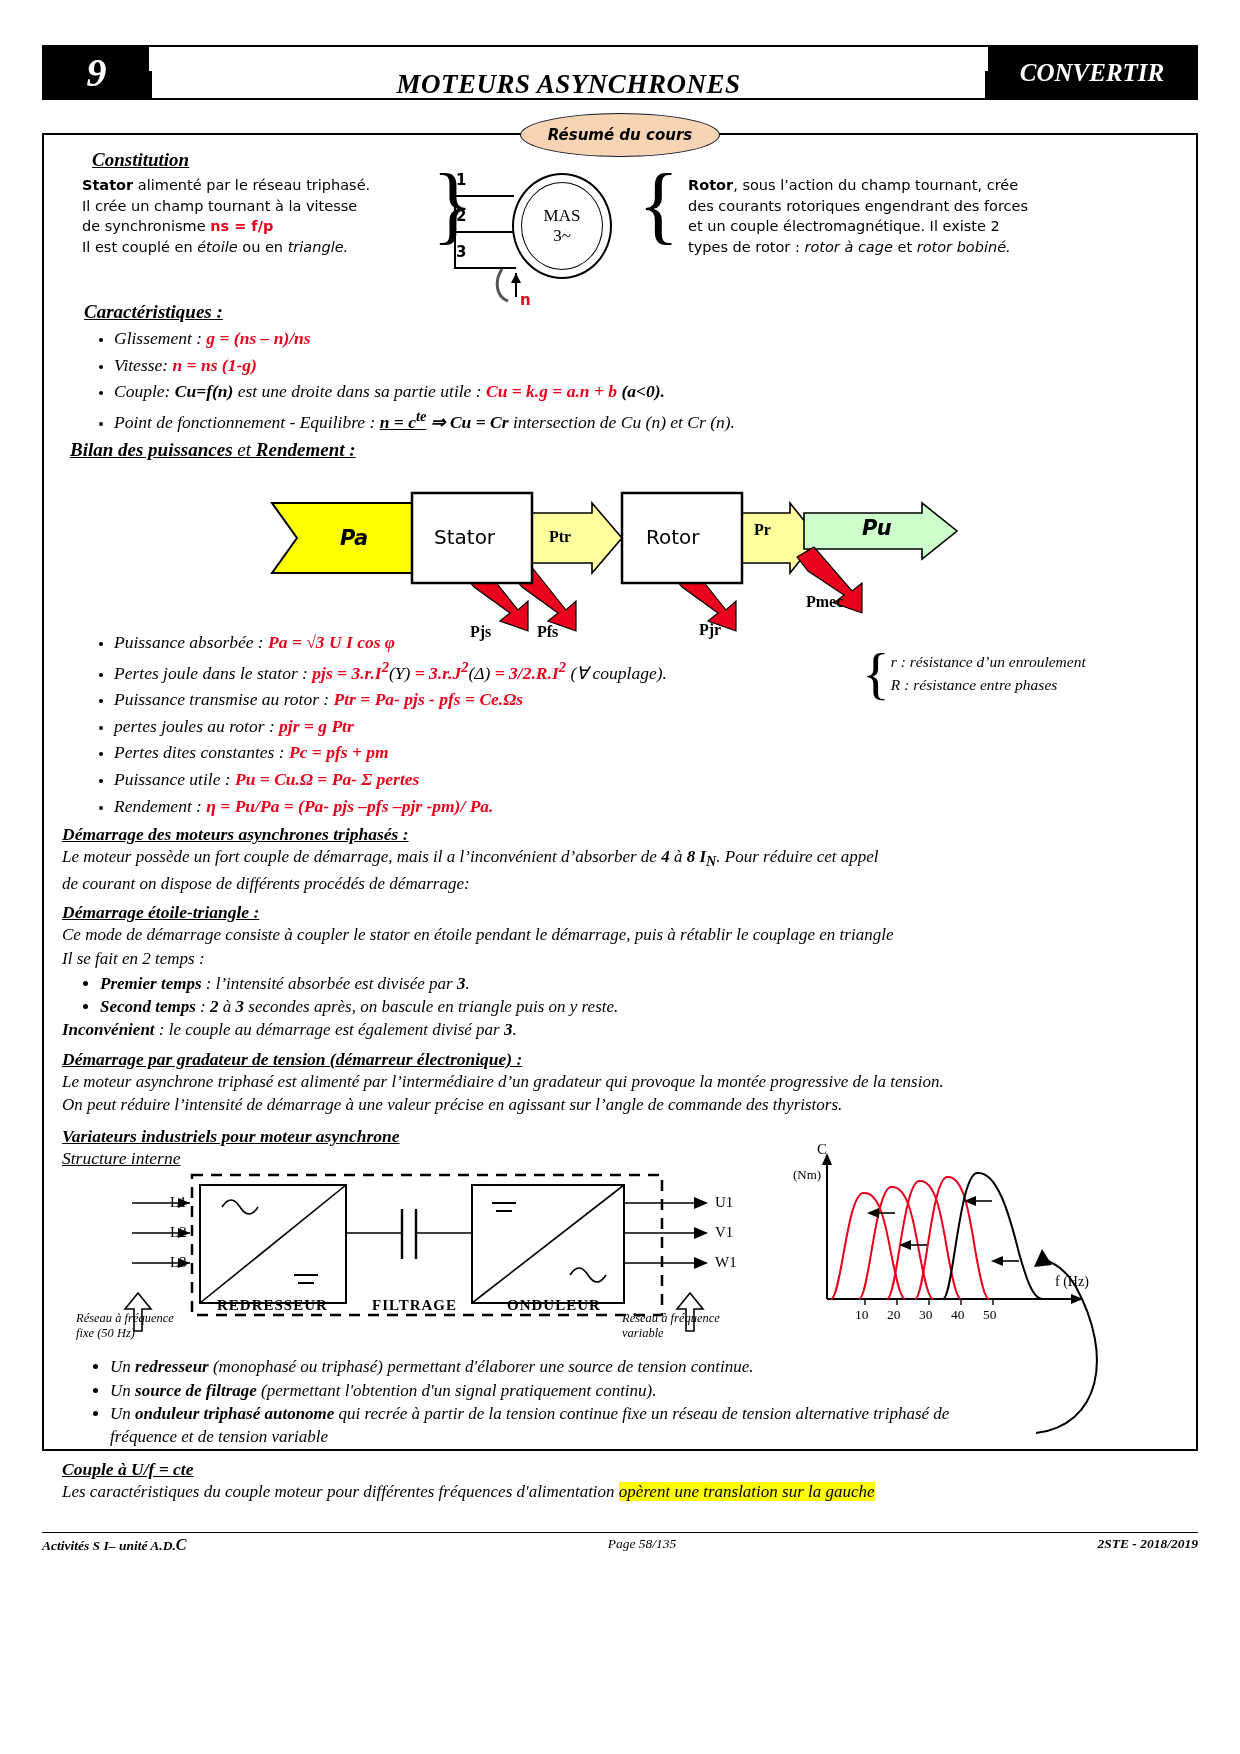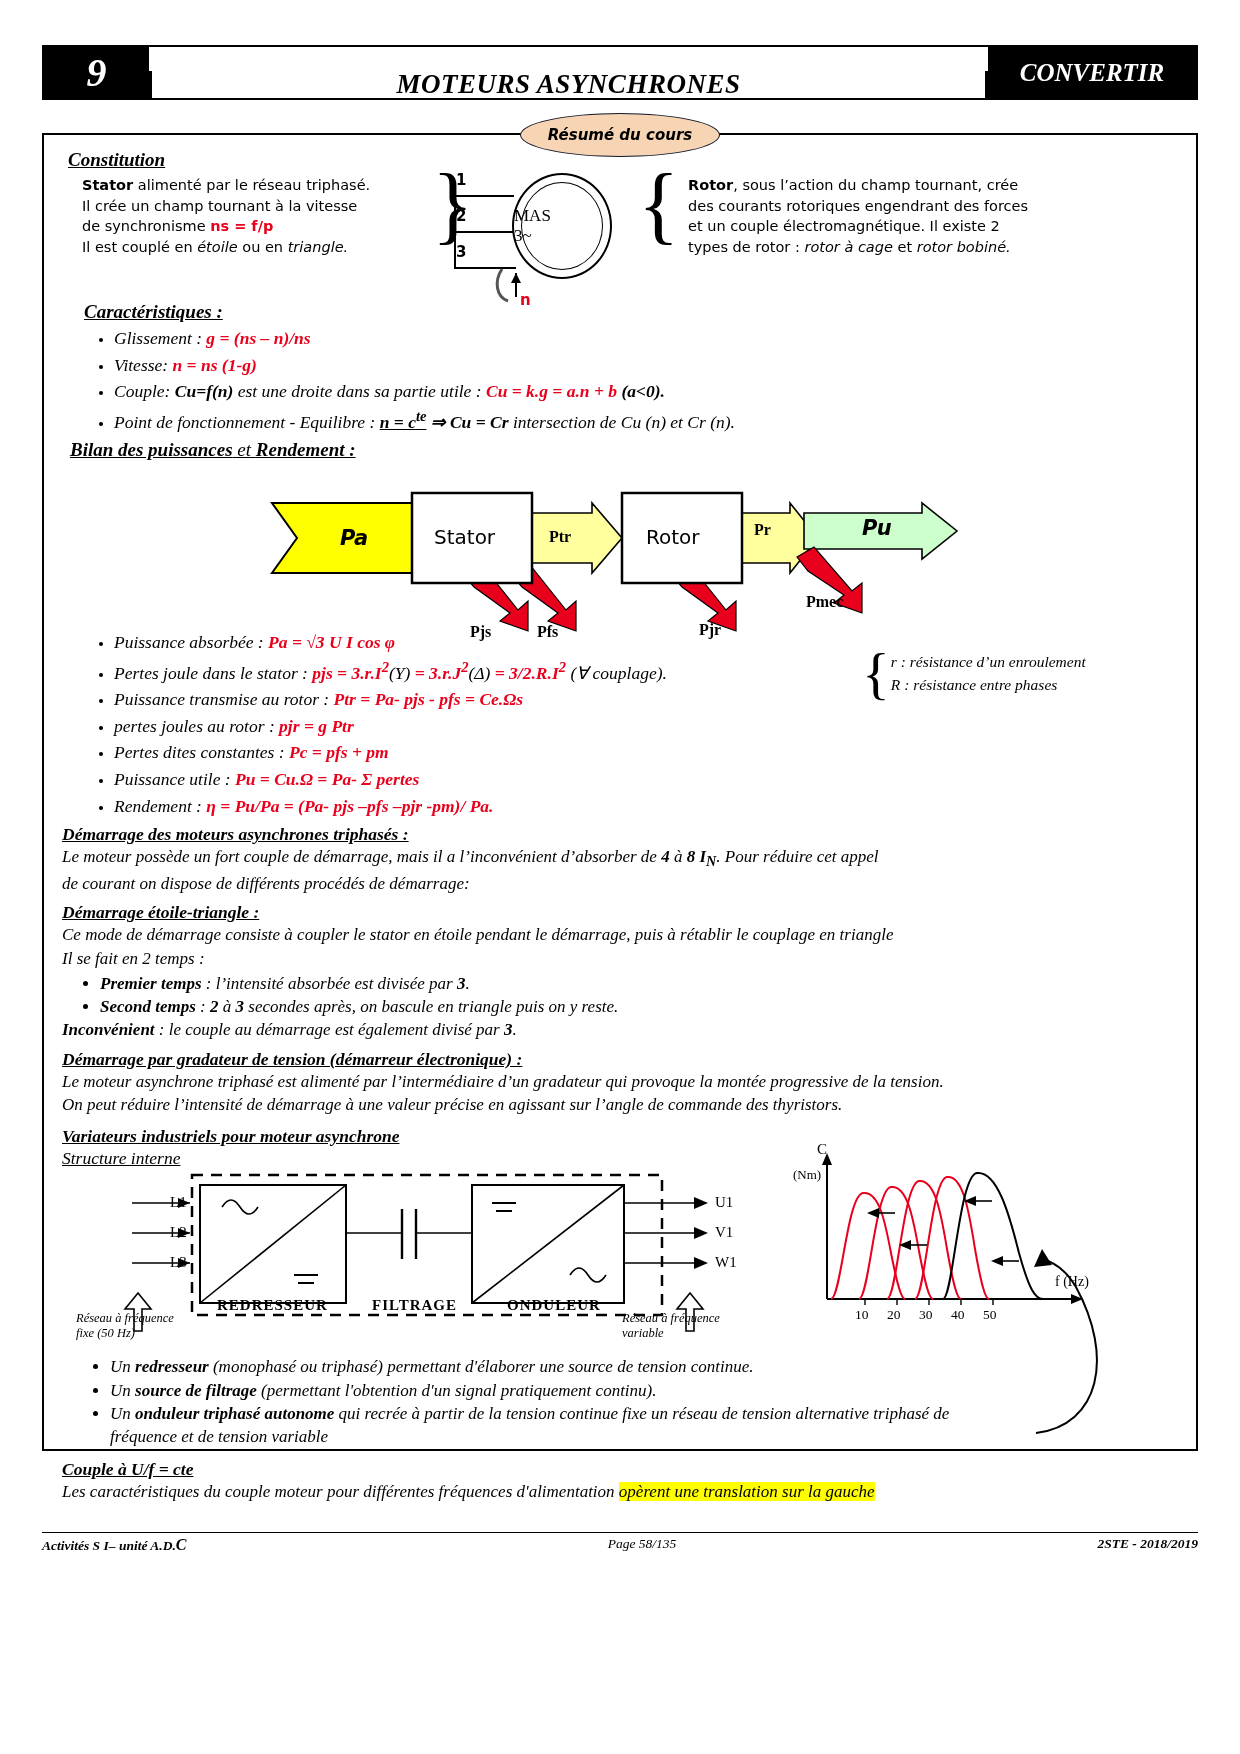--- a/index.html
+++ b/index.html
@@ -68,21 +68,21 @@
   .redb { color:#e8001c; font-weight:bold; }
   
   .consti { display:flex; align-items:flex-start; margin-top:4px; position:relative; height:120px; }
   .consti-left { width:380px; padding-left:20px; }
   .consti-mid  { width:240px; position:relative; }
   .consti-right{ width:440px; padding-left:6px; }
   .brace { font-size:86px; line-height:0.6; font-family:"Liberation Serif",serif; }
   .mas-circle {
     position:absolute; left:70px; top:-2px;
     width:100px; height:106px; border:2px solid #000; border-radius:50%;
-    display:flex; flex-direction:column; align-items:flex-start; justify-content:center;
+    display:flex; flex-direction:column; align-items:center; justify-content:center;
     font-family:"Liberation Serif", serif; font-size:17px;
   }
   .mas-circle .inner {
     position:absolute; left:7px; top:7px; right:7px; bottom:7px;
     border:1.5px solid #000; border-radius:50%;
   }
   .mas-circle span { position:relative; z-index:2; }
   .term { position:absolute; font-family:"DejaVu Sans",sans-serif; font-weight:bold; font-size:15px; }
   .lead { position:absolute; height:1.5px; background:#000; }
   
@@ -126,21 +126,21 @@
 
   <div class="banner">
     <div class="banner-num">9</div>
     <div class="banner-title">MOTEURS ASYNCHRONES</div>
     <div class="banner-right">CONVERTIR</div>
   </div>
 
   <div class="body-box">
     <div class="resume-pill">Résumé du cours</div>
 
-    <h2 class="sec" style="margin-left:6px;font-family:Liberation Serif, serif;">Constitution</h2>
+    <h2 class="sec" style="margin-left:30px;font-family:Liberation Serif, serif;">Constitution</h2>
 
     <div class="consti">
       <div class="consti-left hand">
         <div><b>Stator</b><span> alimenté par le réseau  triphasé.</span></div>
         <div>Il crée un champ tournant à la vitesse</div>
         <div><span>de synchronisme  </span><b class="redb">ns = f/p</b></div>
         <div><span>Il est couplé en </span><i>étoile</i><span> ou en  </span><i>triangle.</i></div>
       </div>
 
       <div class="consti-mid">

